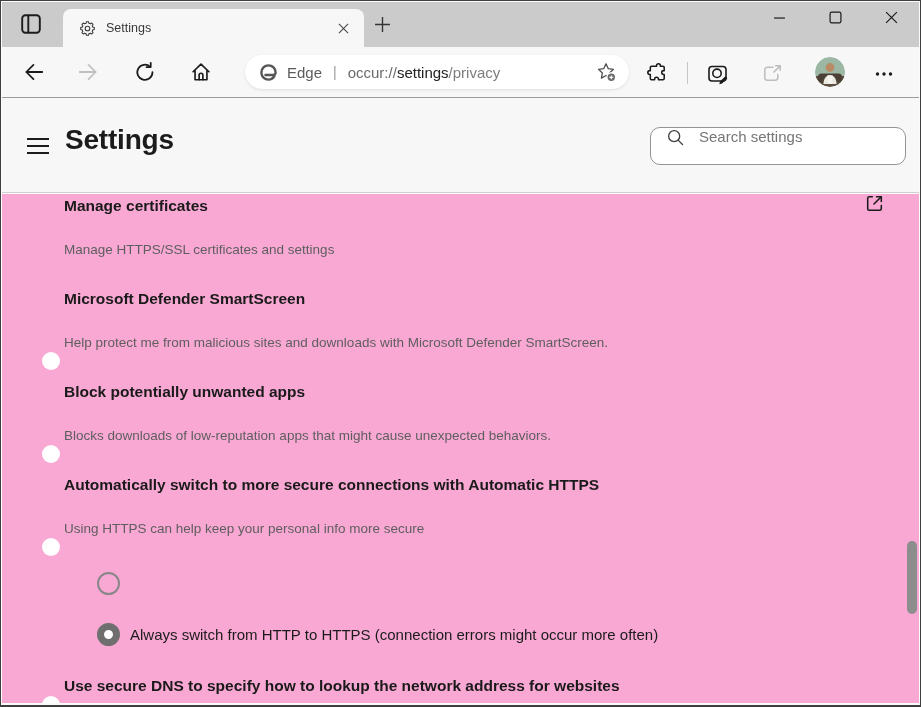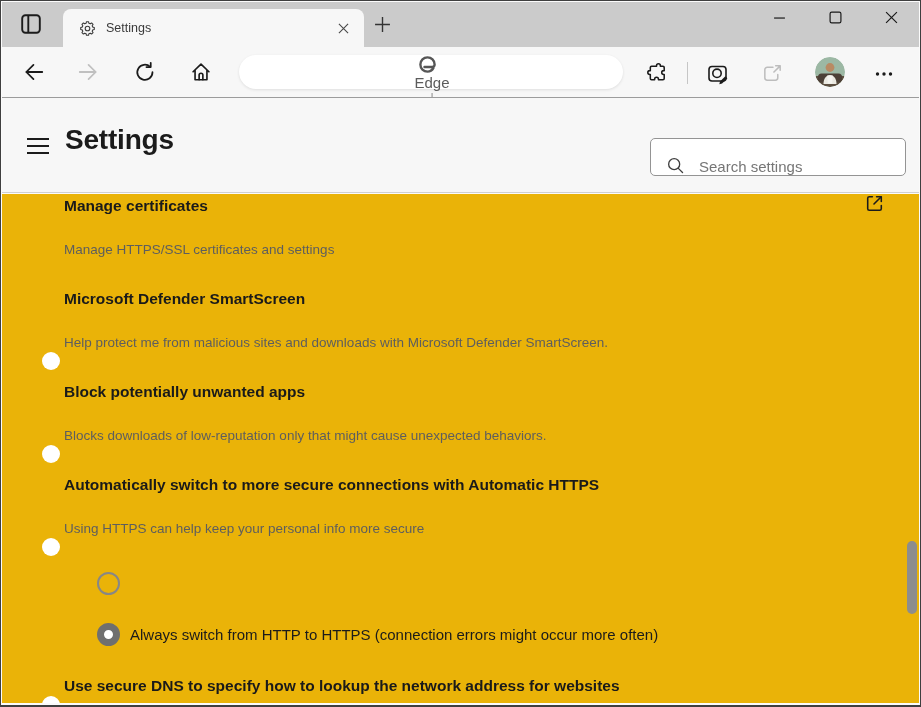--- a/index.html
+++ b/index.html
@@ -25,23 +25,23 @@
   .win-btn { width:56px; height:34px; display:flex; align-items:center; justify-content:center; cursor:pointer; }
 
   
   .toolbar { position:absolute; left:1px; top:46px; right:1px; height:51px; background:#f7f7f7;
              border-bottom:1px solid #9c9c9c; }
   .nav-icon { position:absolute; width:22px; height:22px; top:14px; cursor:pointer; }
   .icon-back    { left:21px; }
   .icon-forward { left:75px; }
   .icon-refresh { left:132px; }
   .icon-home    { left:188px; }
-  .addressbar { position:absolute; left:237px; top:8px; width:384px; height:34px; background:#ffffff;
+  .addressbar { position:absolute; left:243px; top:8px; width:384px; height:34px; background:#ffffff;
                 border-radius:17px; display:flex; align-items:center; padding:0 12px 0 14px;
-                box-shadow:0 1px 3px rgba(0,0,0,.10); cursor:text;flex-direction:column; }
+                box-shadow:0 1px 3px rgba(0,0,0,.10); cursor:text; }
   .edge-logo { width:19px; height:19px; margin-right:9px; flex:none; }
   .site-label { font-size:15px; color:#5c5c5c; }
   .addr-sep { font-size:14px; color:#9a9a9a; margin:0 11px; }
   .url { font-size:15px; color:#6b6b6b; white-space:nowrap; }
   .url b { font-weight:400; color:#222222; }
   .url .path { color:#7d7d7d; }
   .star-add { margin-left:auto; width:22px; height:22px; cursor:pointer; }
   .tool-icon { position:absolute; top:15px; width:23px; height:23px; cursor:pointer; }
   .icon-extensions { left:644px; }
   .toolbar-divider { position:absolute; left:685px; top:61px; width:1px; height:22px; background:#c6c6c6; top:15px; }
@@ -52,29 +52,29 @@
   .icon-more { position:absolute; left:872px; top:17px; width:20px; height:20px; cursor:pointer; }
 
   
   .settings-header { position:absolute; left:1px; top:97px; right:1px; height:95px;
                      background:#f7f7f7; border-bottom:1px solid #d0d0d0; }
   .hamburger { position:absolute; left:25px; top:40px; width:22px; height:16px;
                display:flex; flex-direction:column; justify-content:space-between; cursor:pointer; }
   .hamburger i { display:block; height:2px; background:#1b1b1b; }
   .page-title { position:absolute; left:63px; top:26px; font-size:28px; font-weight:600;
                 color:#1b1b1b; letter-spacing:-0.2px; }
-  .searchbox { position:absolute; right:13px; top:40px; width:256px; height:38px; background:#ffffff;
-               border:1px solid #949494; border-radius:5px; display:flex; align-items:flex-end; padding:0 12px 0 15px; }
+  .searchbox { position:absolute; right:13px; top:29px; width:256px; height:38px; background:#ffffff;
+               border:1px solid #949494; border-radius:10px; display:flex; align-items:flex-start; padding:0 12px 0 15px; }
   .searchbox svg { flex:none; margin-right:14px; }
   .searchbox input { border:none; outline:none; flex:1; font-size:15px; color:#333;
                      font-family:"Liberation Sans", sans-serif; background:transparent; }
   .searchbox input::placeholder { color:#767676; }
 
   
-  .content { position:absolute; left:1px; top:193px; right:1px; bottom:2px; background:#eab308;
+  .content { position:absolute; left:1px; top:193px; right:1px; bottom:2px; background:#f9a8d4;
              overflow:hidden; }
   .row { position:relative; margin:0 19px 30px 62px; }
   .row:first-child { margin-top:2px; }
   .row-title { font-size:15.5px; font-weight:600; color:#1a1a1a; line-height:20px; }
   .row-sub { font-size:13.5px; color:#5e5e5e; line-height:19px; margin-top:24px; max-width:772px; }
   .row-control { position:absolute; top:-4px; right:0; }
   .ext-link { right:14px; width:23px; height:23px; cursor:pointer; }
   .toggle { width:54px; height:26px; border-radius:13px; background:#0f6fc8; position:relative; cursor:pointer; }
   .toggle .knob { position:absolute; right:4px; top:4px; width:18px; height:18px; border-radius:50%; background:#ffffff; }
 
@@ -269,21 +269,21 @@
     </div>
 
     <div class="row">
       <div class="row-title">Microsoft Defender SmartScreen</div>
       <div class="row-sub">Help protect me from malicious sites and downloads with Microsoft Defender SmartScreen.</div>
       <span class="row-control toggle"><span class="knob"></span></span>
     </div>
 
     <div class="row">
       <div class="row-title">Block potentially unwanted apps</div>
-      <div class="row-sub">Blocks downloads of low-reputation only that might cause unexpected behaviors.</div>
+      <div class="row-sub">Blocks downloads of low-reputation apps that might cause unexpected behaviors.</div>
       <span class="row-control toggle"><span class="knob"></span></span>
     </div>
 
     <div class="row">
       <div class="row-title">Automatically switch to more secure connections with Automatic HTTPS</div>
       <div class="row-sub">Using HTTPS can help keep your personal info more secure</div>
       <span class="row-control toggle"><span class="knob"></span></span>
     </div>
 
     <div class="radio-group">

